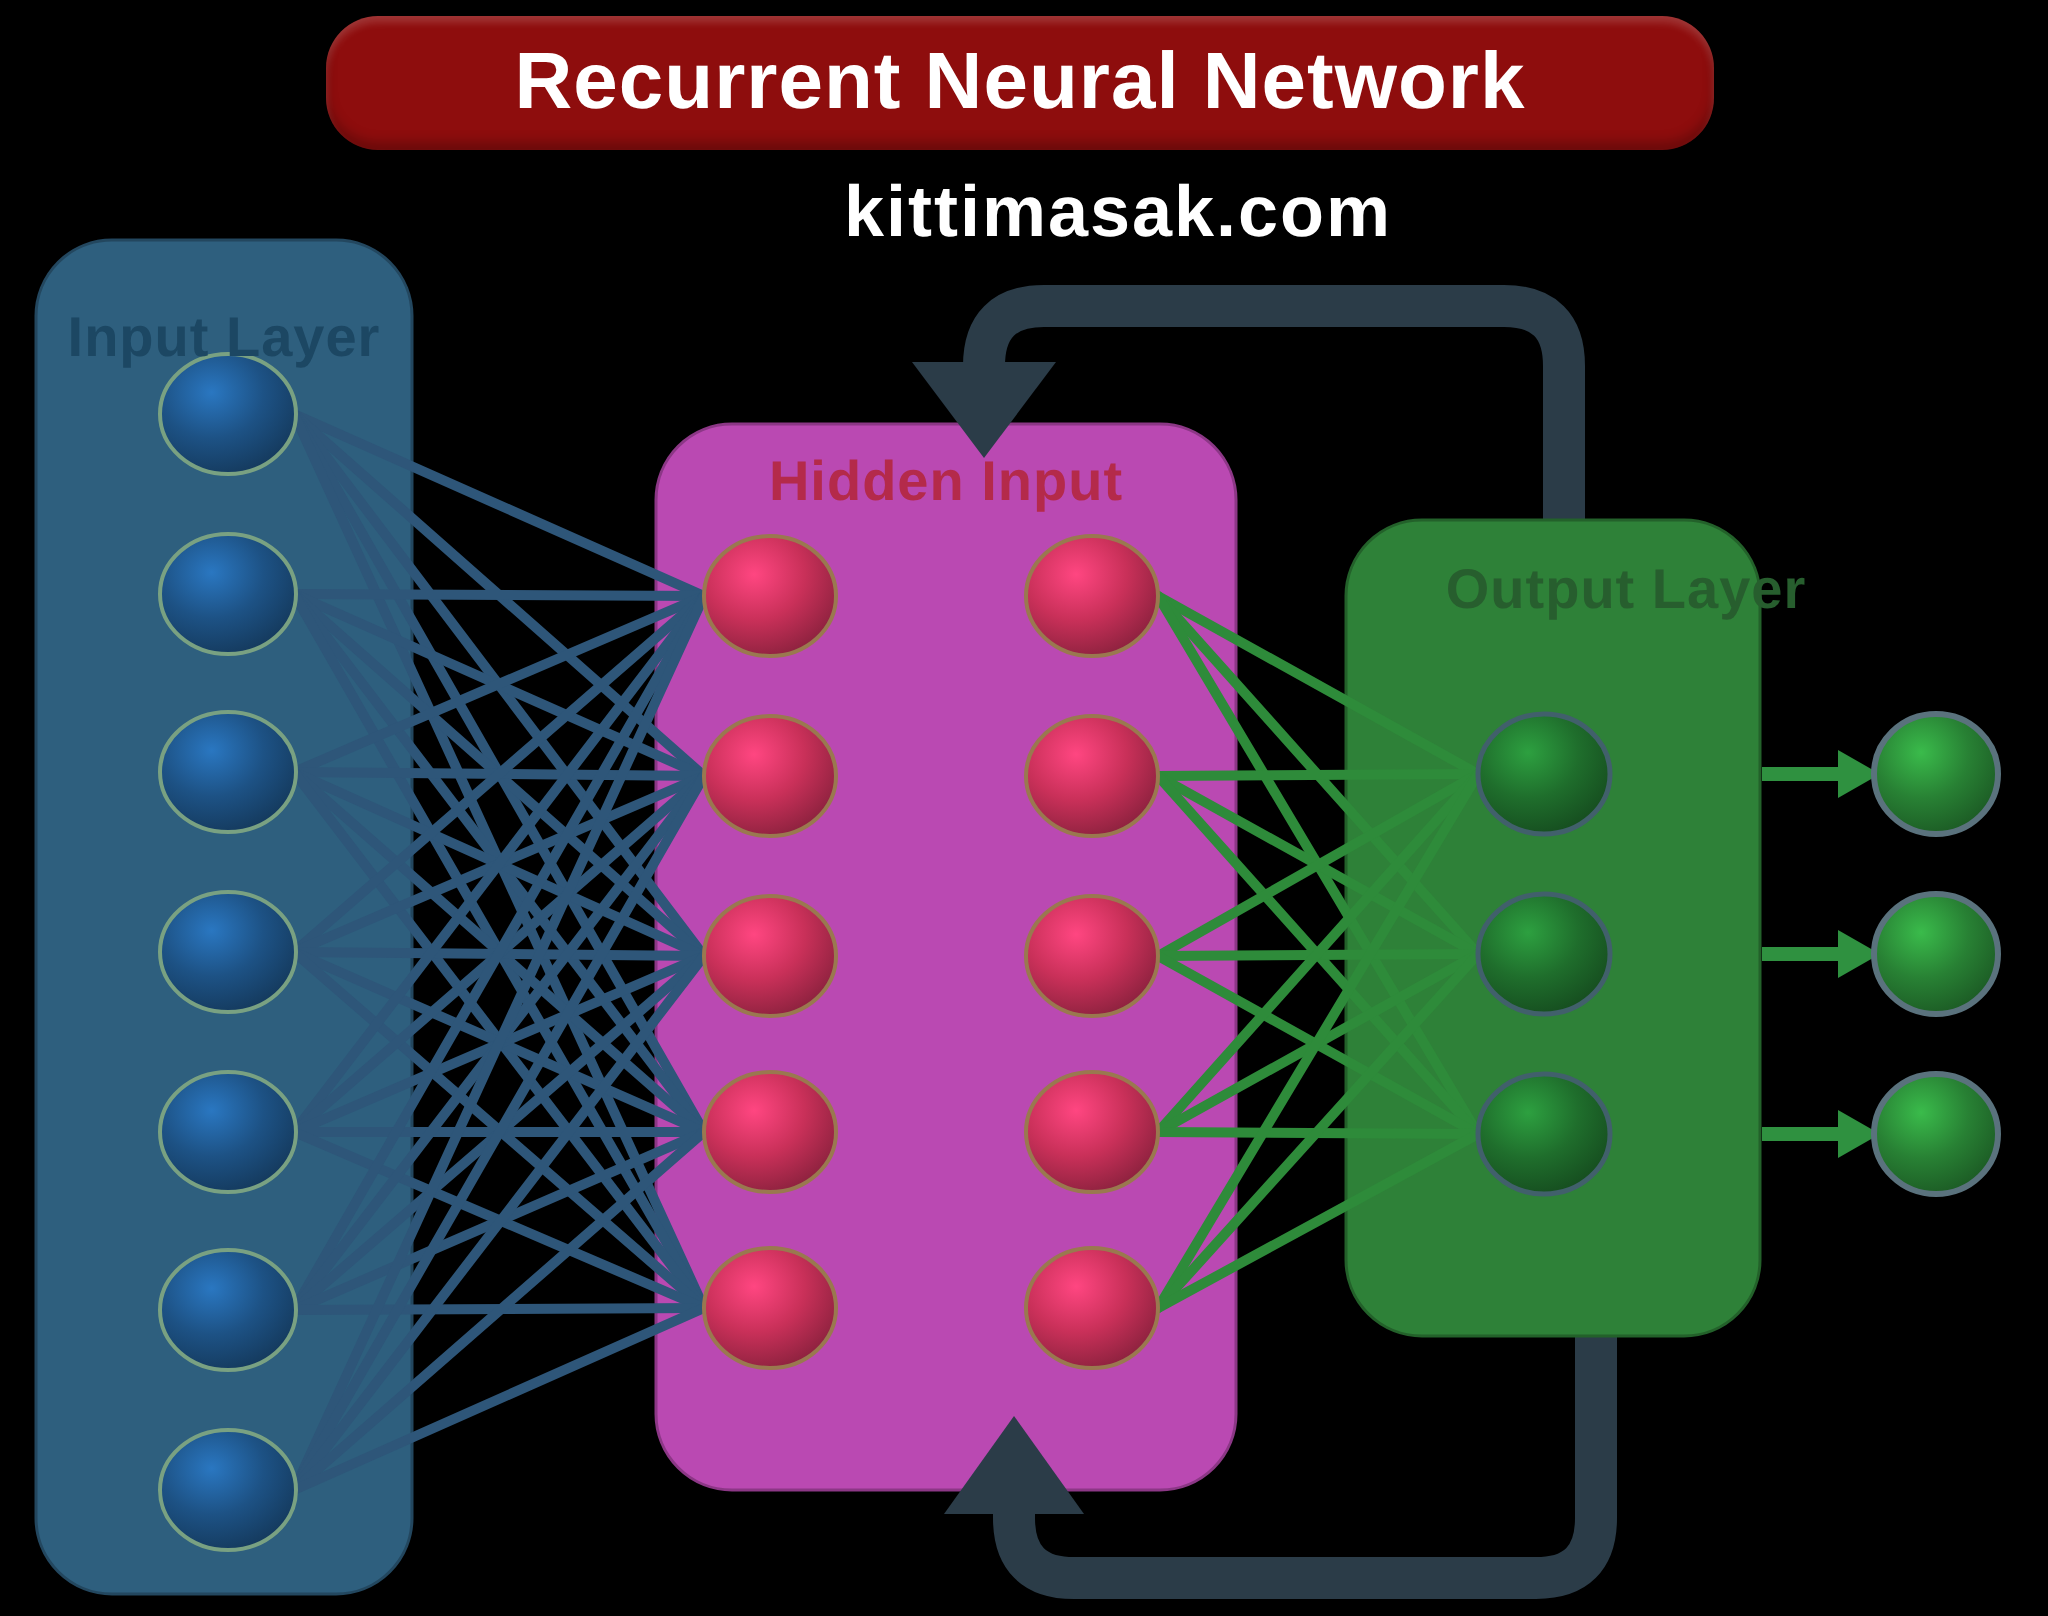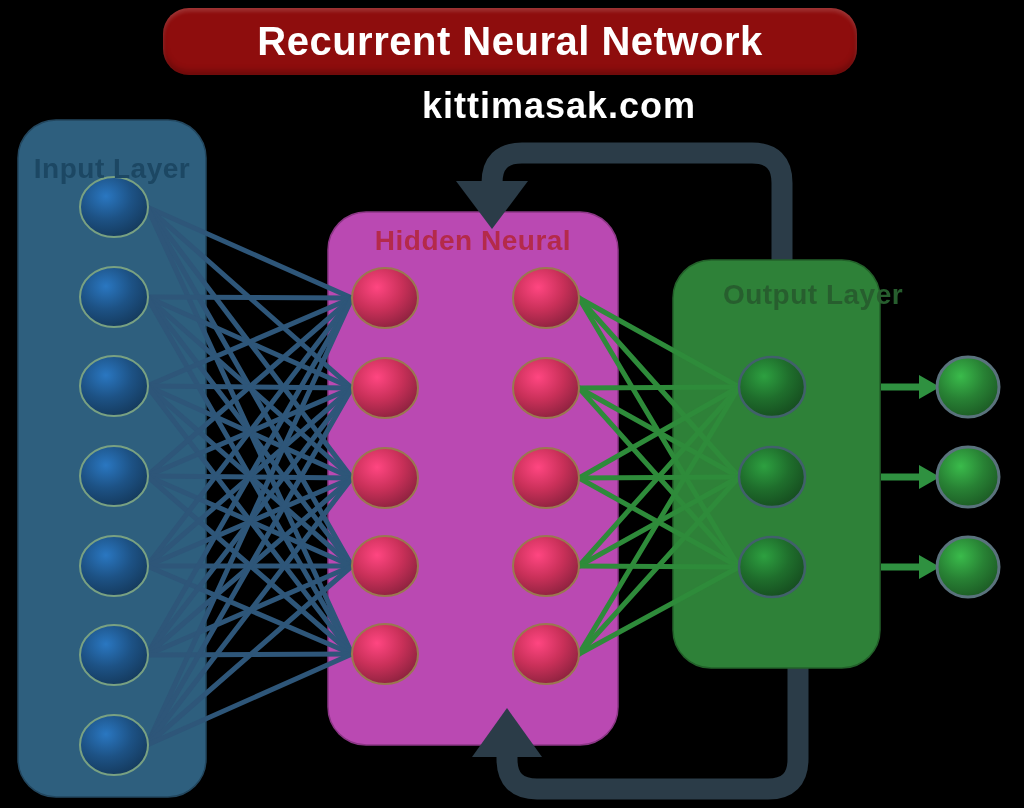--- a/index.html
+++ b/index.html
@@ -165,16 +165,16 @@
       </svg>
     </div>
 
   <div class="banner" style="background: rgb(142, 13, 13);">
     <span class="banner-text" style="color: rgb(255, 255, 255);">Recurrent Neural Network</span>
   </div>
 
   <div class="watermark" style="color: rgb(255, 255, 255); margin-left: 48px;">kittimasak.com</div>
 
   <div class="layer-label" id="label-input" style="color: rgb(28, 71, 99);">Input Layer</div>
-  <div class="layer-label" id="label-hidden" style="color: rgb(180, 42, 74);">Hidden Neural</div>
+  <div class="layer-label" id="label-hidden" style="color: rgb(180, 42, 74);">Hidden Input</div>
   <div class="layer-label" id="label-output" style="color: rgb(39, 94, 46);">Output Layer</div>
 
 </div>
 
 </body></html>

